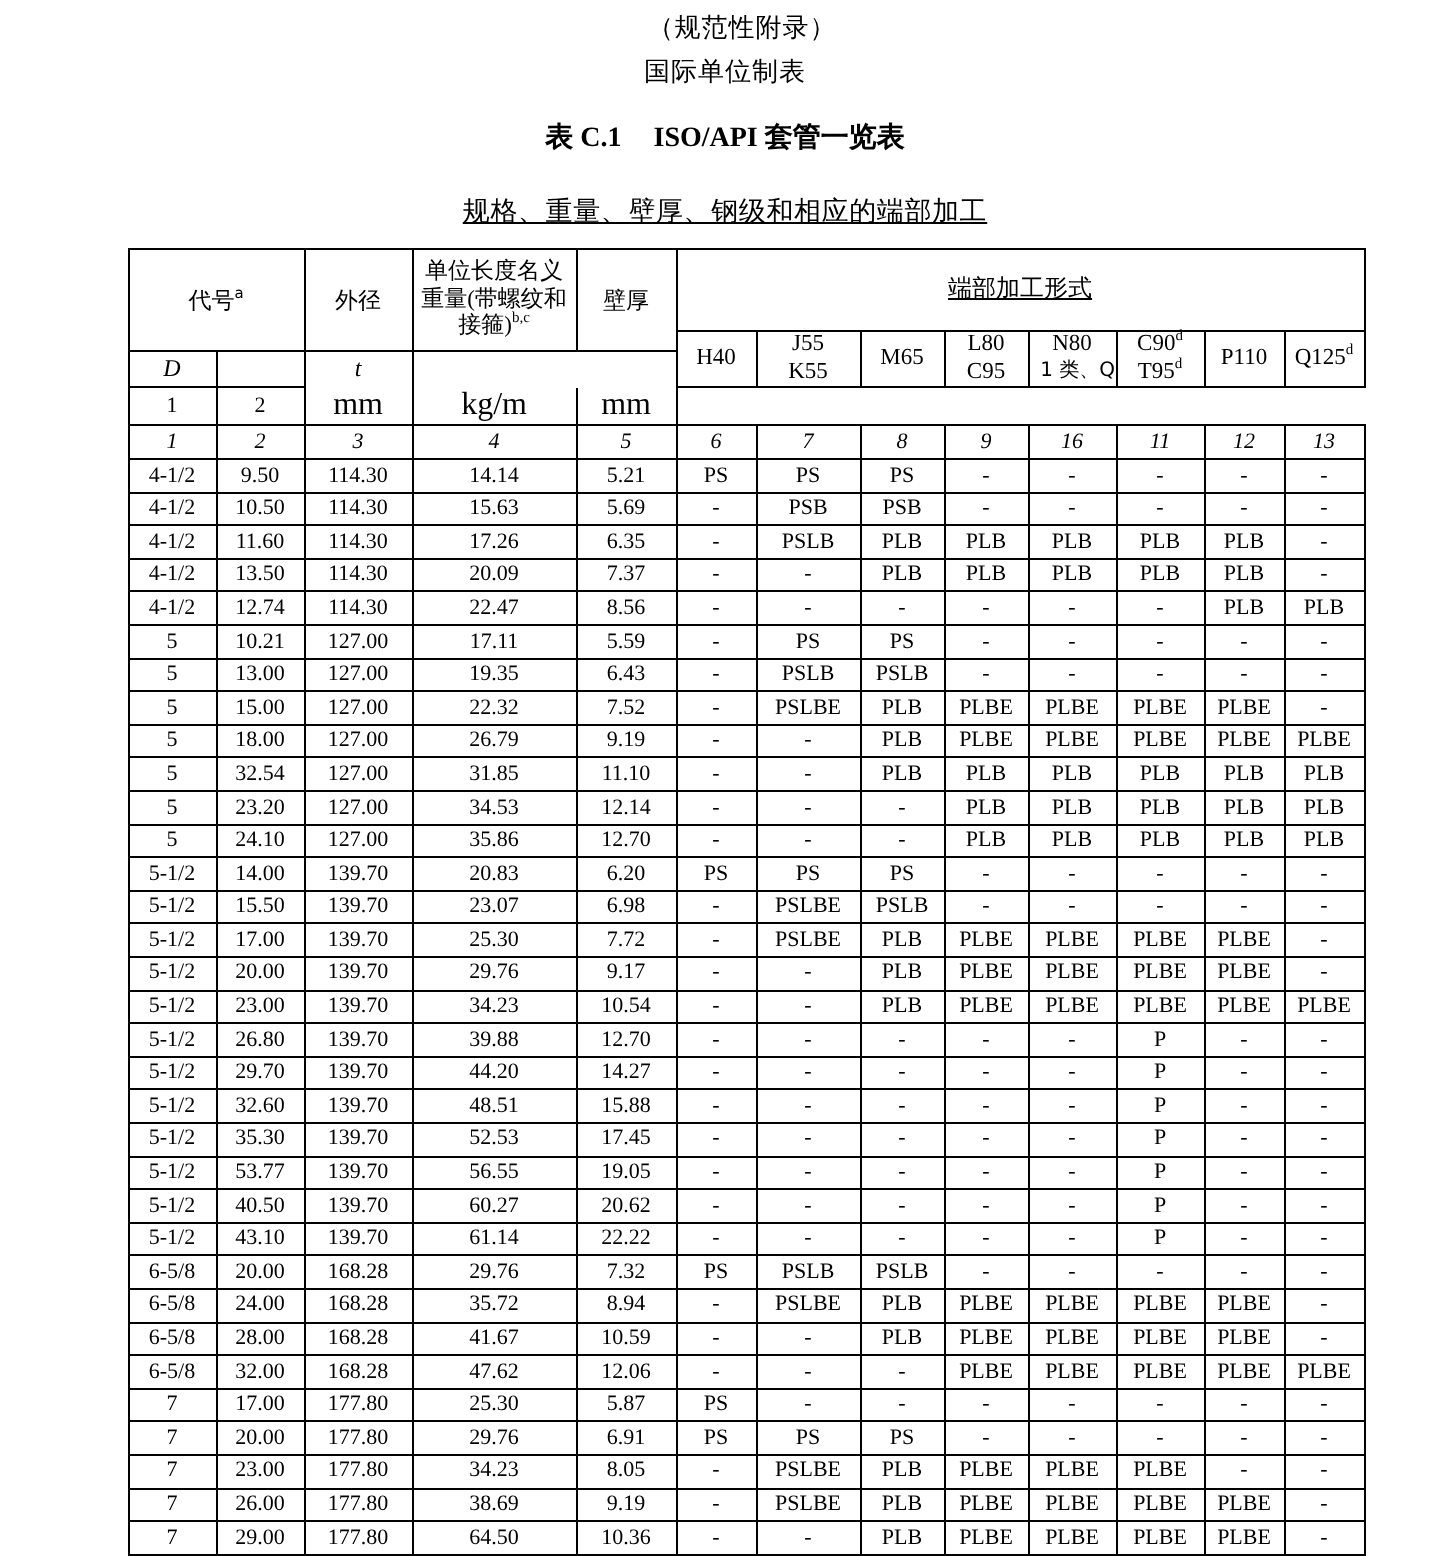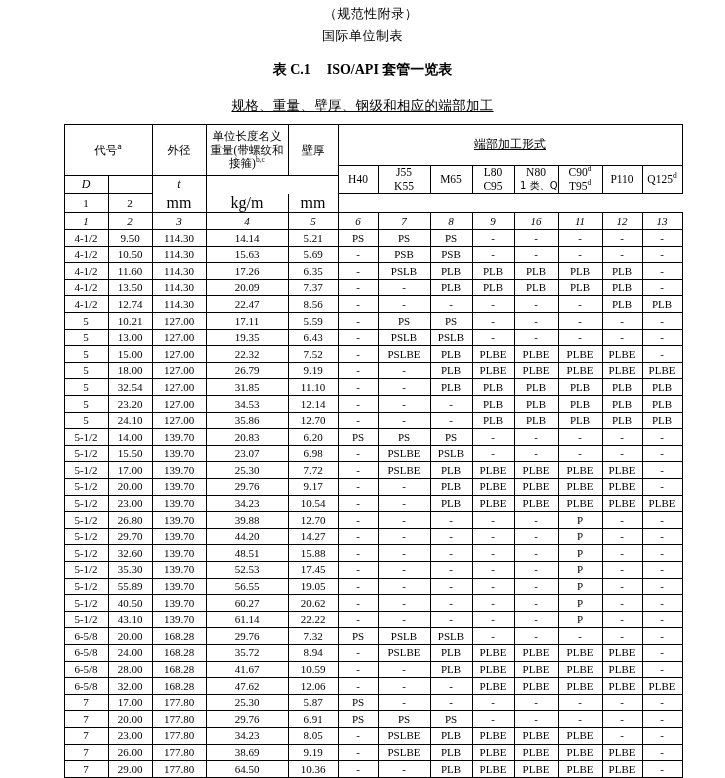--- a/index.html
+++ b/index.html
@@ -531,21 +531,21 @@
             <td class="data dash">-</td>
             <td class="data dash">-</td>
             <td class="data dash">-</td>
             <td class="data dash">-</td>
             <td class="data dash">P</td>
             <td class="data dash">-</td>
             <td class="data dash">-</td>
           </tr>
           <tr>
             <td class="data">5-1/2</td>
-            <td class="data">55.89</td>
+            <td class="data">53.77</td>
             <td class="data">139.70</td>
             <td class="data">56.55</td>
             <td class="data">19.05</td>
             <td class="data dash">-</td>
             <td class="data dash">-</td>
             <td class="data dash">-</td>
             <td class="data dash">-</td>
             <td class="data dash">-</td>
             <td class="data dash">P</td>
             <td class="data dash">-</td>

